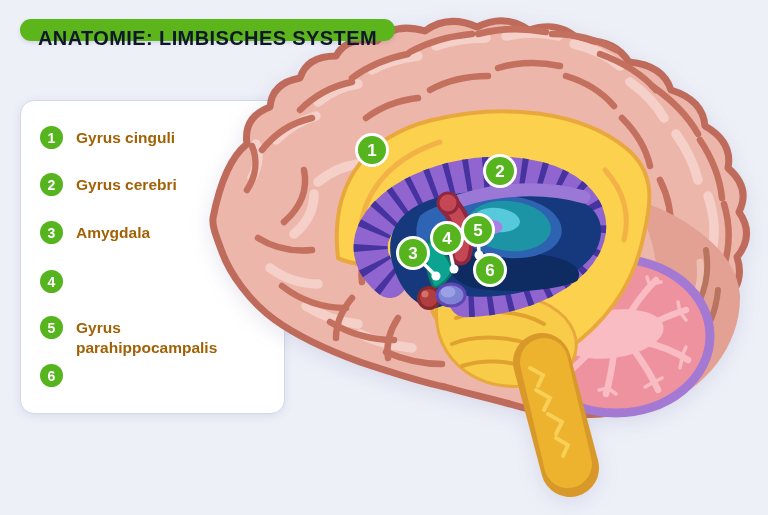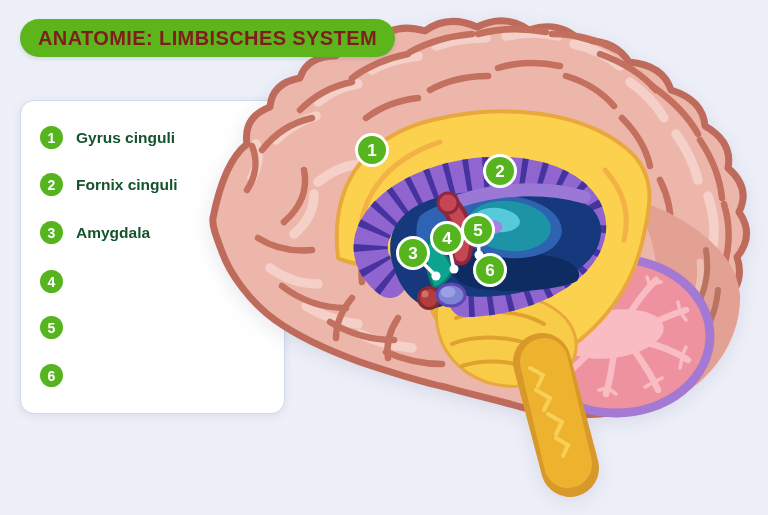--- a/index.html
+++ b/index.html
@@ -1,31 +1,31 @@
 <!DOCTYPE html>
 <html><head>
 <meta charset="utf-8">
 <style>
   html,body{margin:0;padding:0;background:#eef0f8;}
   .stage{position:relative;width:768px;height:515px;background:#eef0f8;overflow:hidden;
          font-family:"Liberation Sans",sans-serif;}
   
-  .banner{position:absolute;left:20px;top:19px;height:38px;line-height:38px;z-index:3;
-          background:#5cb51b;color:#7f1d1d;font-weight:bold;font-size:20px;letter-spacing:.4px;
+  .banner{position:absolute;left:20px;top:19px;height:22px;line-height:38px;z-index:3;
+          background:#5cb51b;color:#0f172a;font-weight:bold;font-size:20px;letter-spacing:.4px;
           padding:0 18px;border-radius:19px;white-space:nowrap;
           box-shadow:0 2px 4px rgba(90,100,140,.18);}
   
   .card{position:absolute;left:20px;top:100px;width:263px;height:312px;z-index:1;
         background:#fff;border:1.5px solid #ccdbea;border-radius:14px;
         box-shadow:0 2px 8px rgba(110,120,160,.16);}
   .legend-row{position:absolute;left:19px;display:flex;align-items:flex-start;}
   .legend-badge{width:23px;height:23px;border-radius:50%;background:#56b41e;color:#fff;
         flex:0 0 23px;font-size:14px;font-weight:bold;display:flex;align-items:center;
         justify-content:center;margin:-2px 13px 0 0;}
-  .legend-label{color:#14532d;font-size:15.5px;font-weight:bold;line-height:20px;
+  .legend-label{color:#a16207;font-size:15.5px;font-weight:bold;line-height:20px;
         white-space:pre-line;}
   
   .brain{position:absolute;left:0;top:0;z-index:2;
          filter:drop-shadow(0 5px 10px rgba(90,90,150,.15));}
   .brain text{font-family:"Liberation Sans",sans-serif;font-weight:bold;}
 </style>
 </head>
 <body>
 
 <div class="stage">
@@ -252,30 +252,32 @@
     <span>ANATOMIE: LIMBISCHES SYSTEM</span>
   </div>
 
   <div class="card" id="legend-card">
       <div class="legend-row" style="top: 27px;">
         <div class="legend-badge">1</div>
         <div class="legend-label">Gyrus cinguli</div>
       </div>
       <div class="legend-row" style="top: 74px;">
         <div class="legend-badge">2</div>
-        <div class="legend-label">Fornix cinguli</div>
+        <div class="legend-label">Gyrus cerebri</div>
       </div>
       <div class="legend-row" style="top: 122px;">
         <div class="legend-badge">3</div>
         <div class="legend-label">Amygdala</div>
       </div>
       <div class="legend-row" style="top: 171px;">
         <div class="legend-badge">4</div>
       </div>
       <div class="legend-row" style="top: 217px;">
         <div class="legend-badge">5</div>
+        <div class="legend-label">Gyrus
+parahippocampalis</div>
       </div>
       <div class="legend-row" style="top: 265px;">
         <div class="legend-badge">6</div>
       </div>
     </div>
 
 </div>
 
 </body></html>

